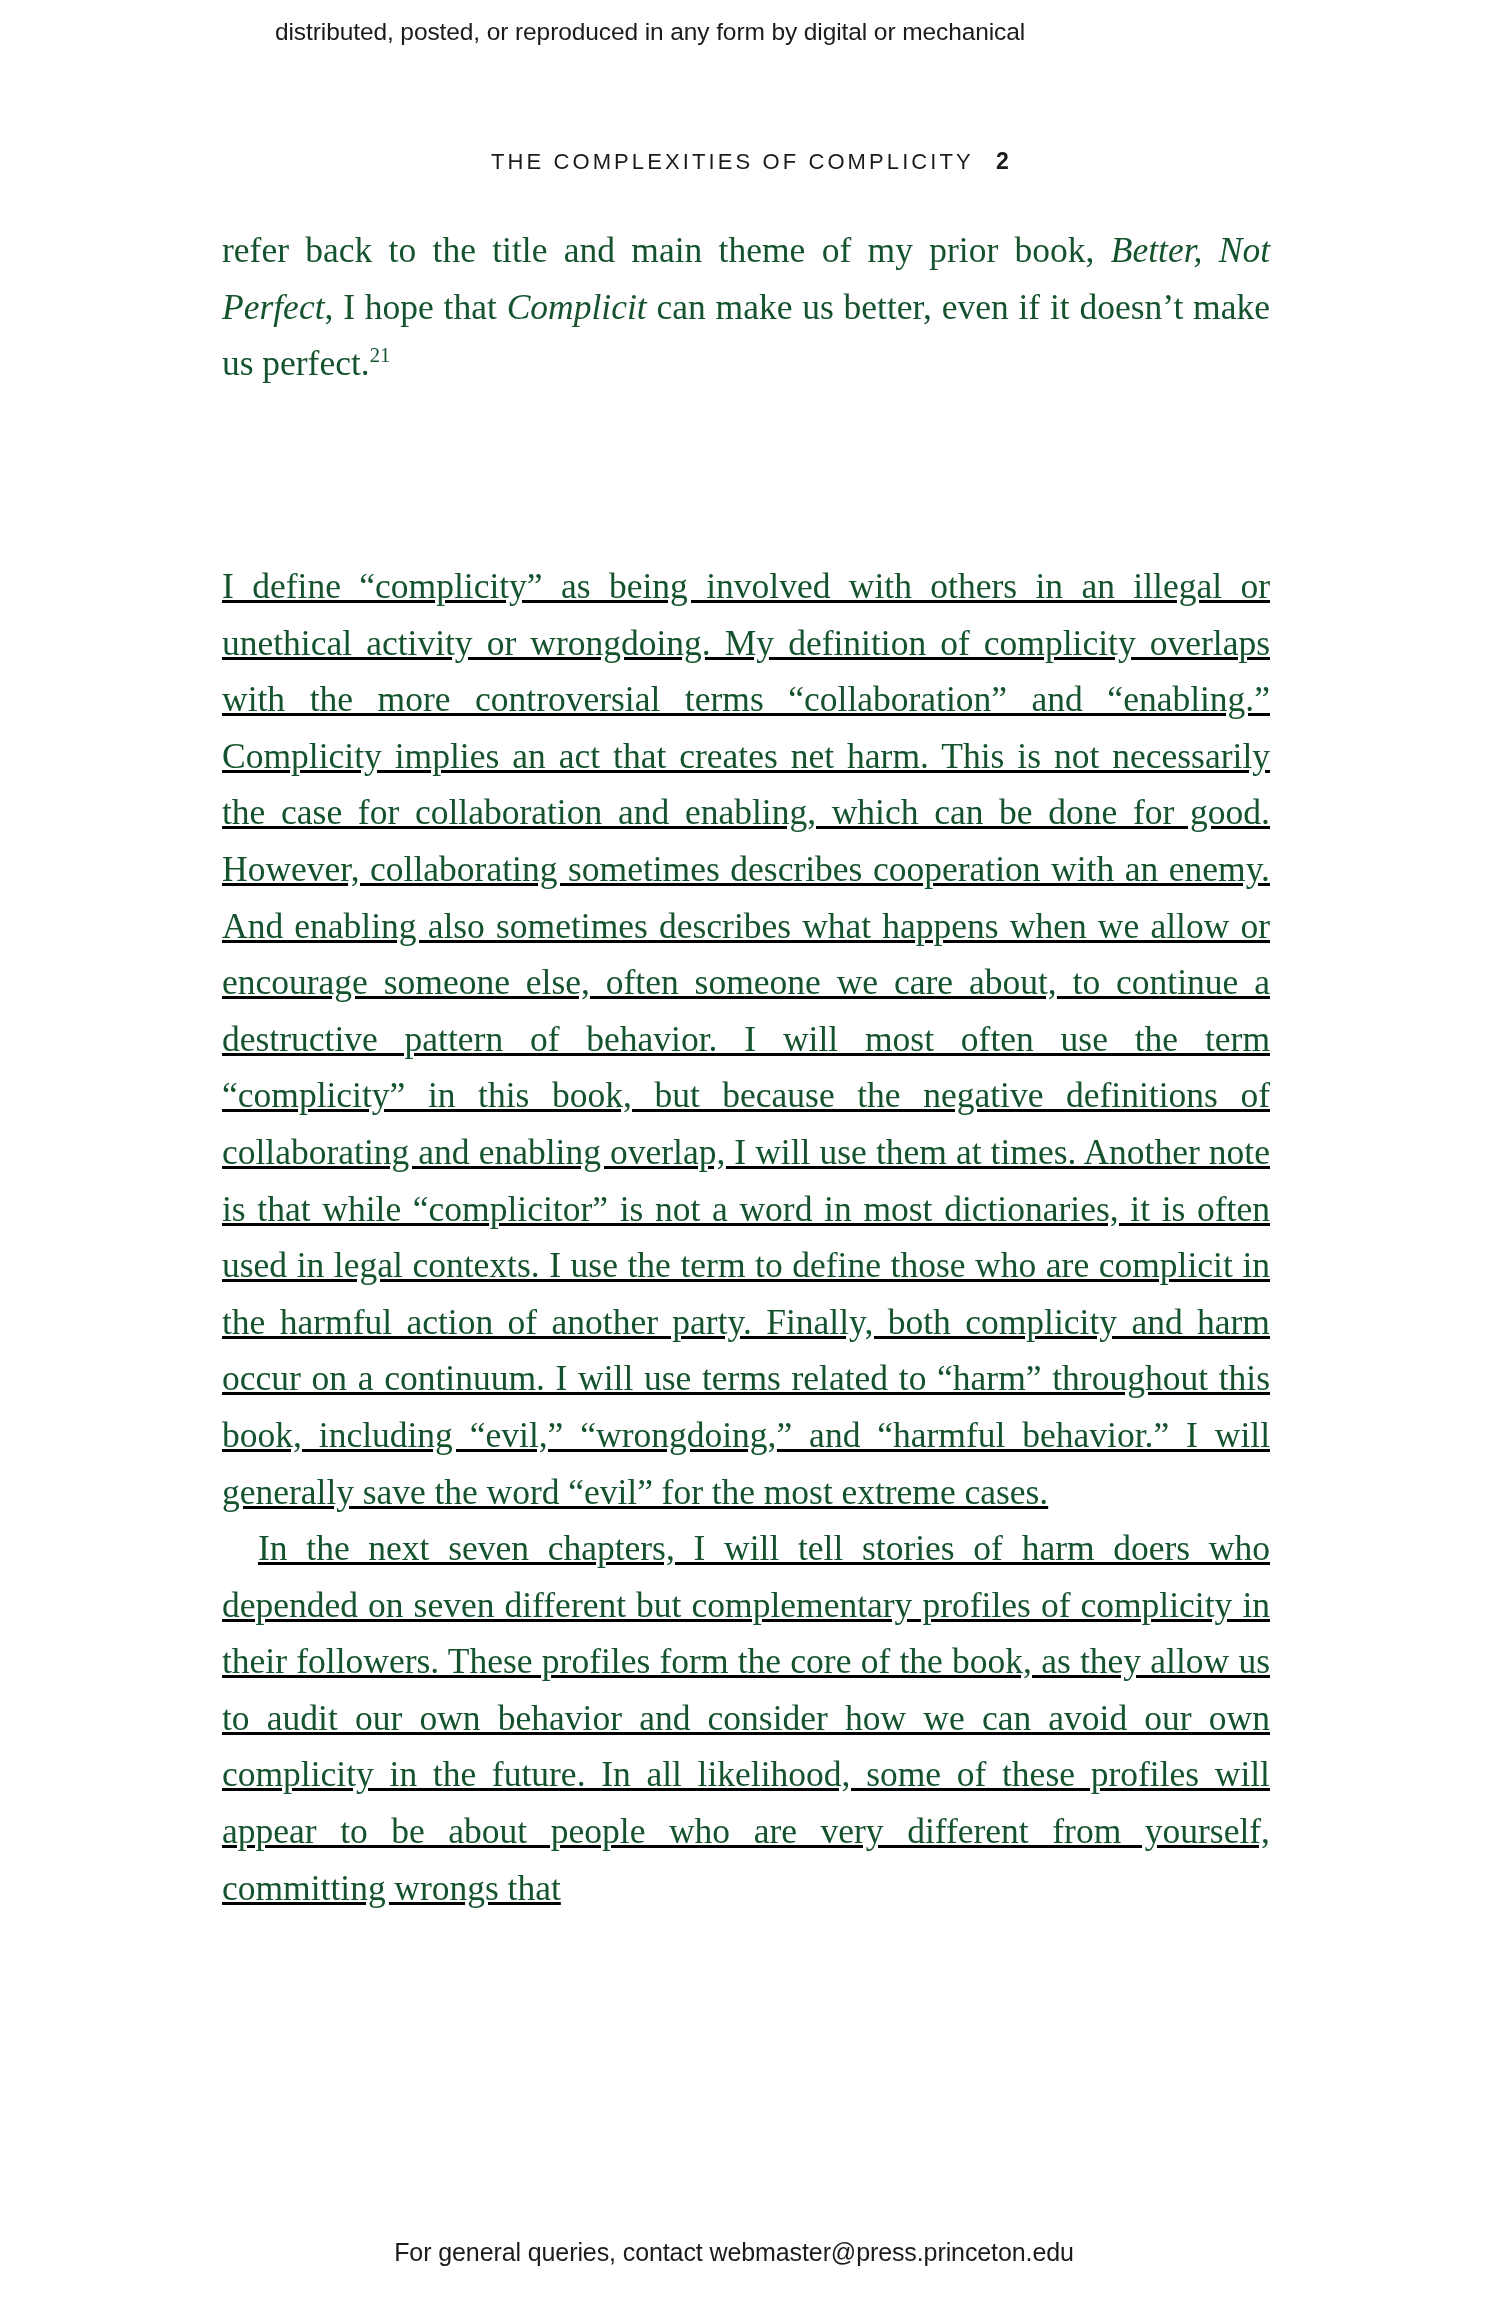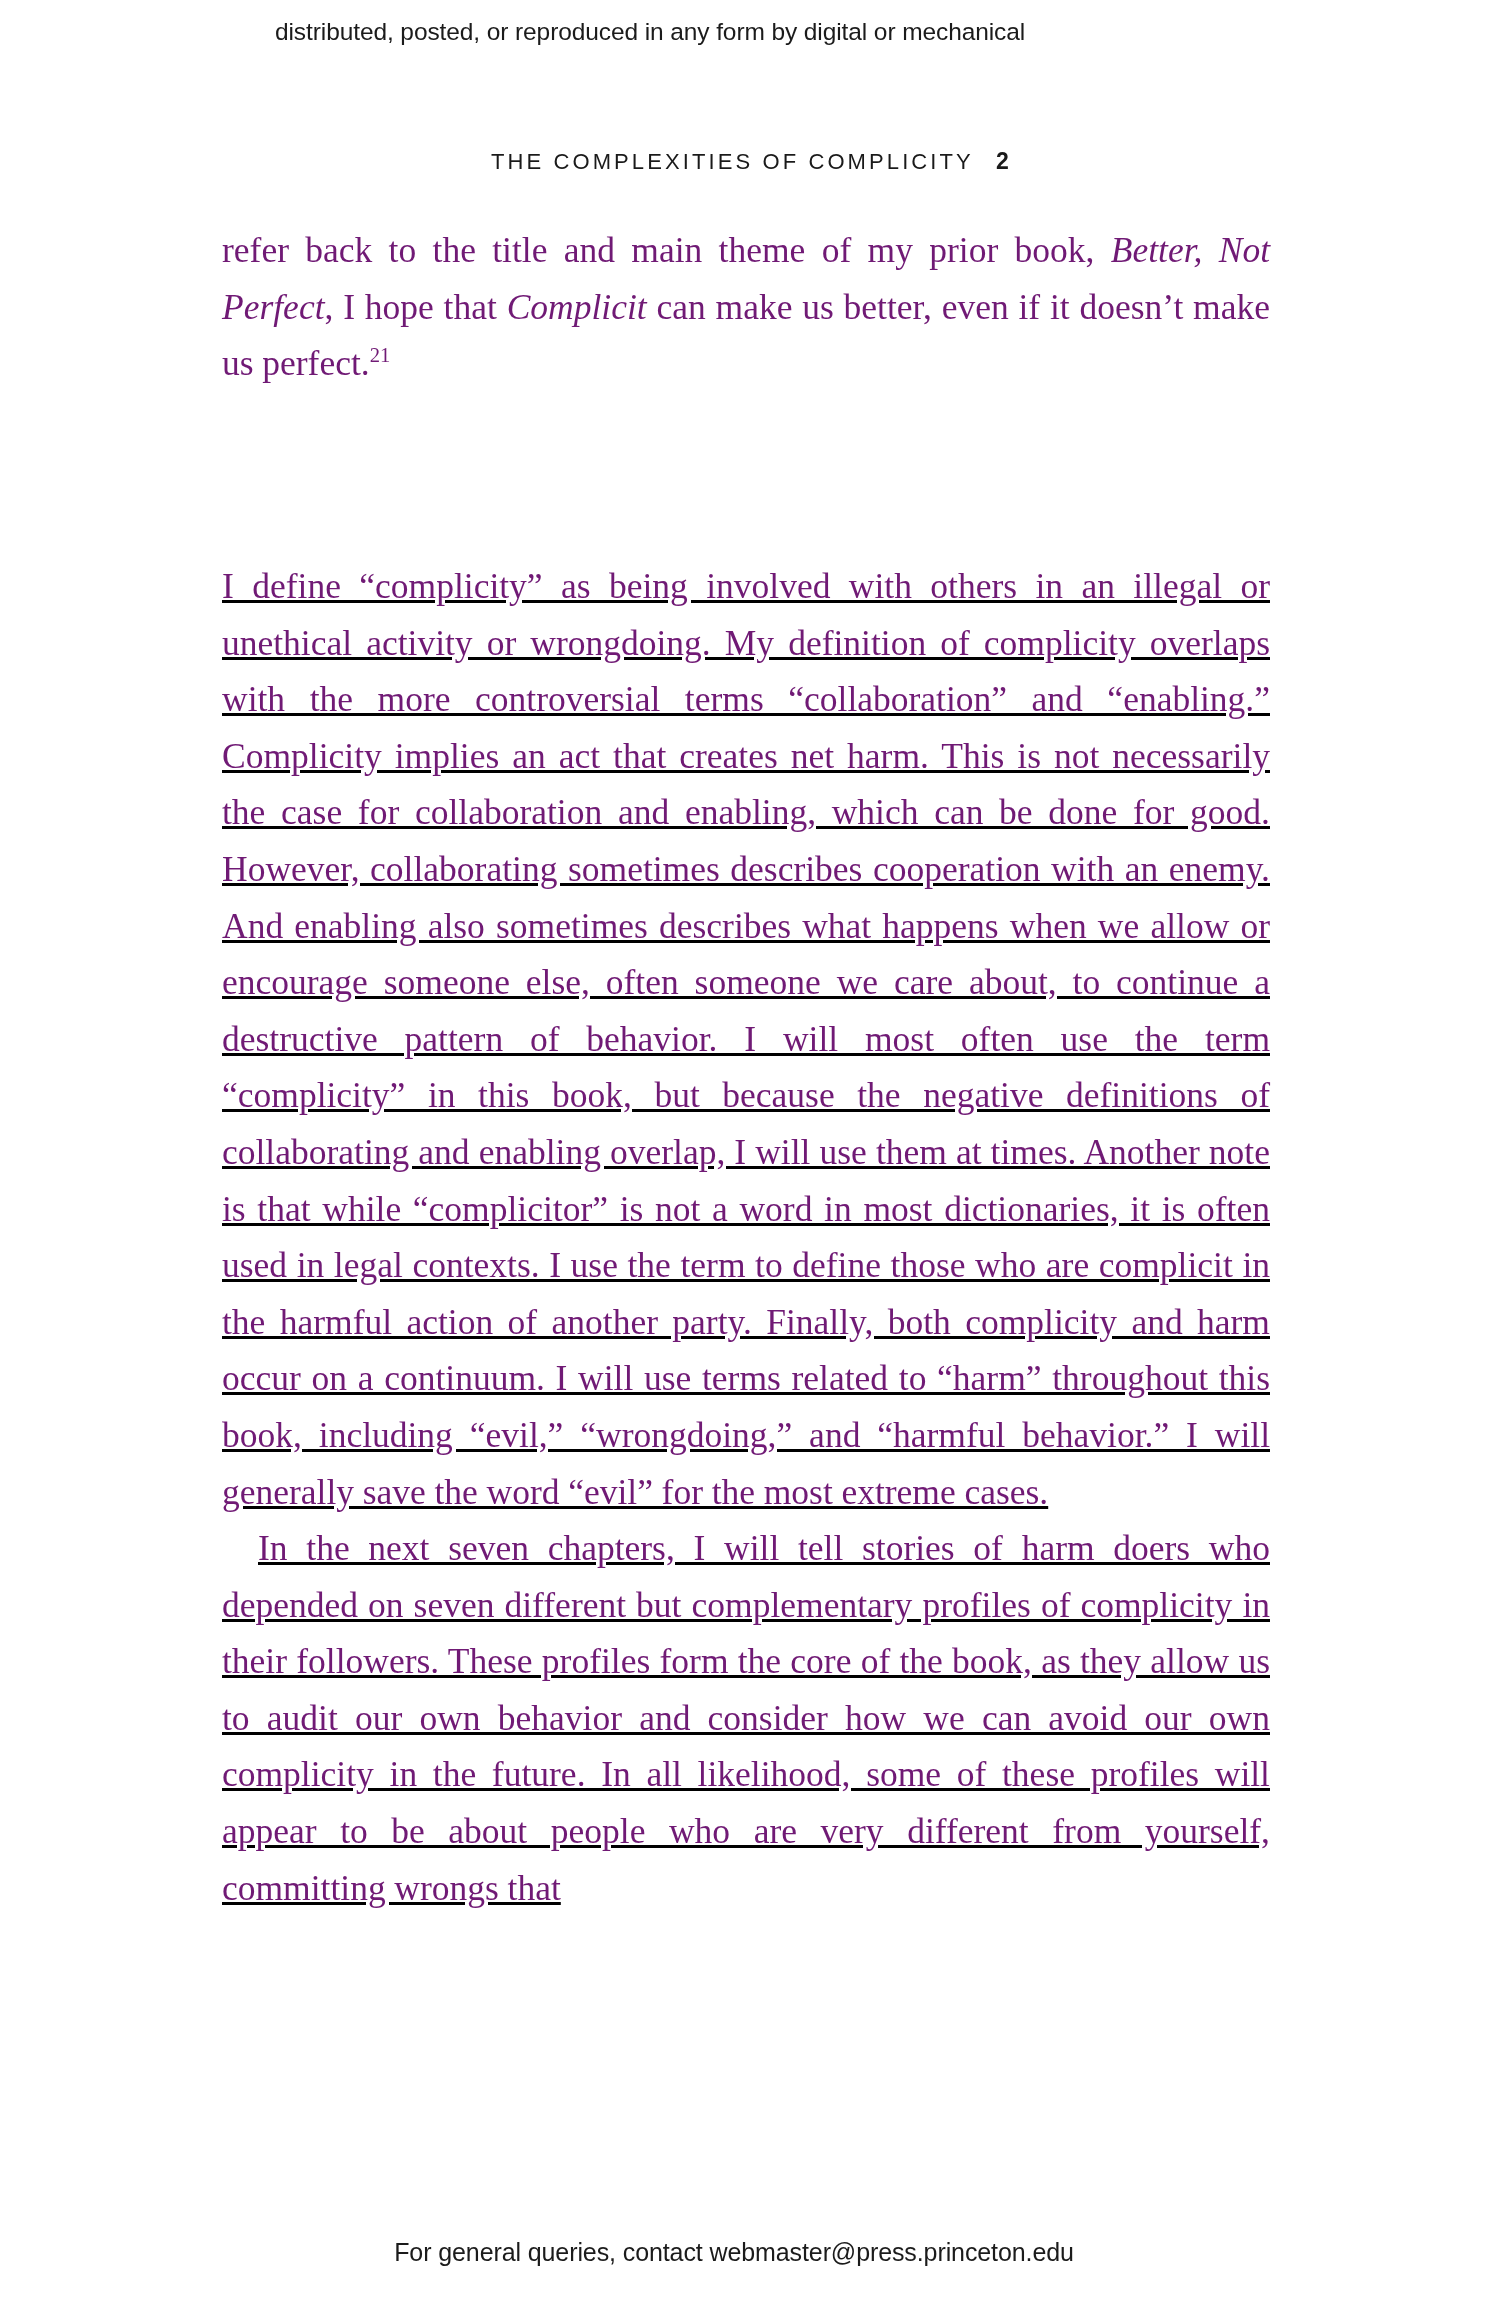--- a/index.html
+++ b/index.html
@@ -54,21 +54,21 @@
     font-weight: 700;
     letter-spacing: 0.4px;
     font-size: 23px;
     vertical-align: baseline;
   }
 
   .body-par {
     font-family: "Liberation Serif", "DejaVu Serif", serif;
     font-size: 35.5px;
     line-height: 56.6px;
-    color: #701a75;
+    color: #14532d;
     text-align: justify;
     margin: 0;
     hyphens: manual;
     -webkit-hyphens: manual;
     word-spacing: -0.2px;
   }
   .body-par.first { text-indent: 0; }
   .body-par.indented { text-indent: 36px; }
   .body-par i { font-style: italic; }
   .body-par sup {

